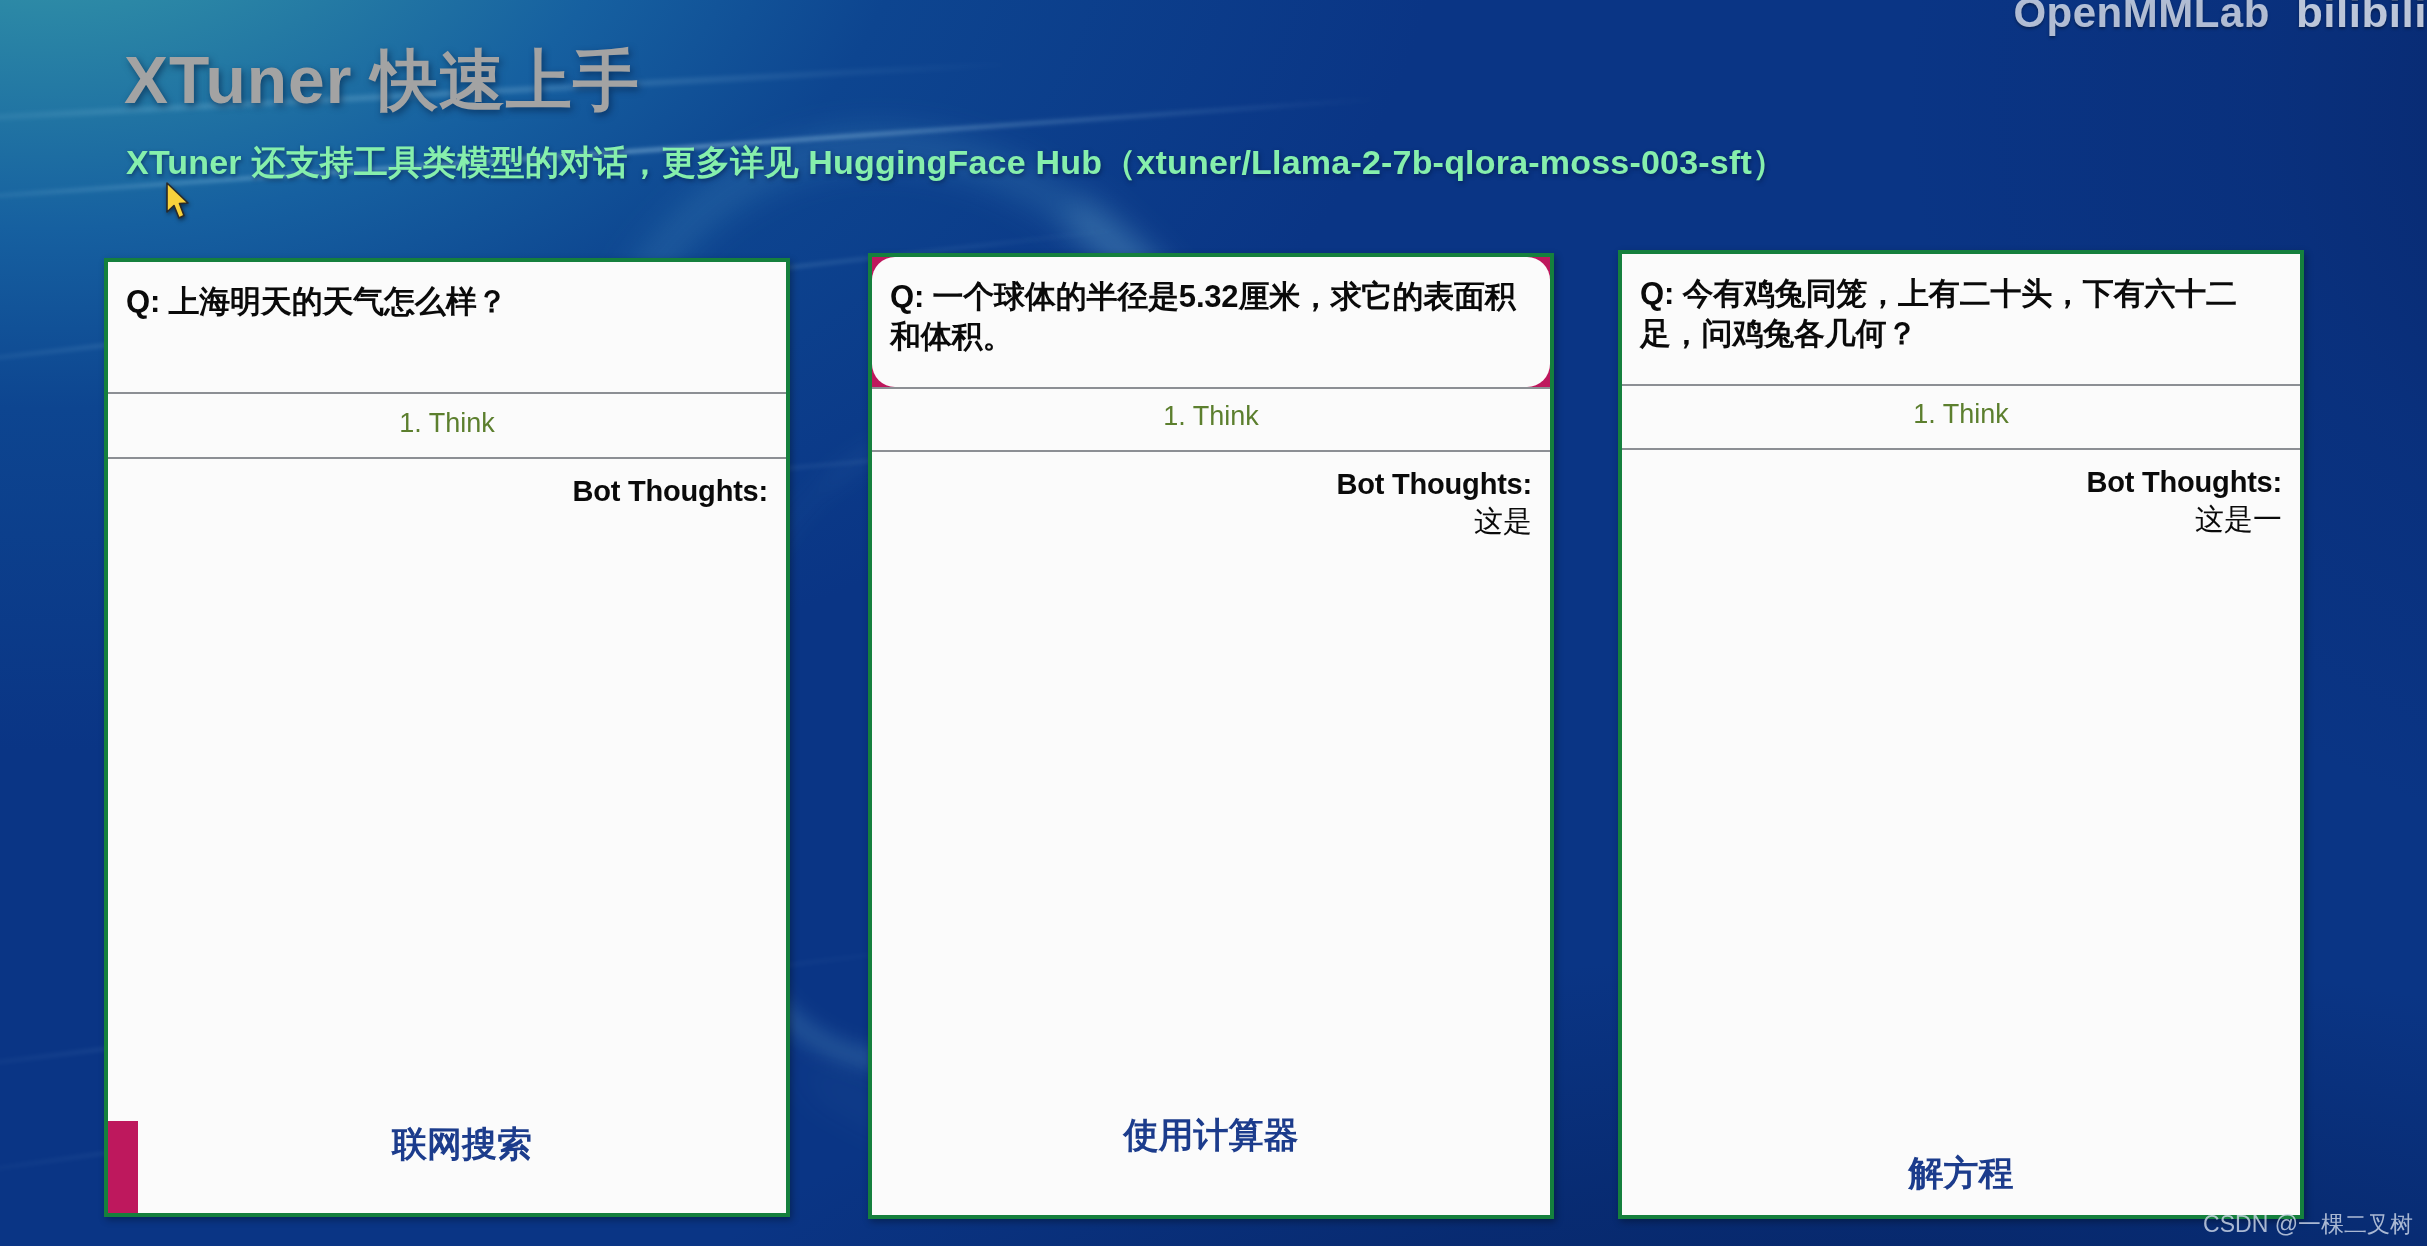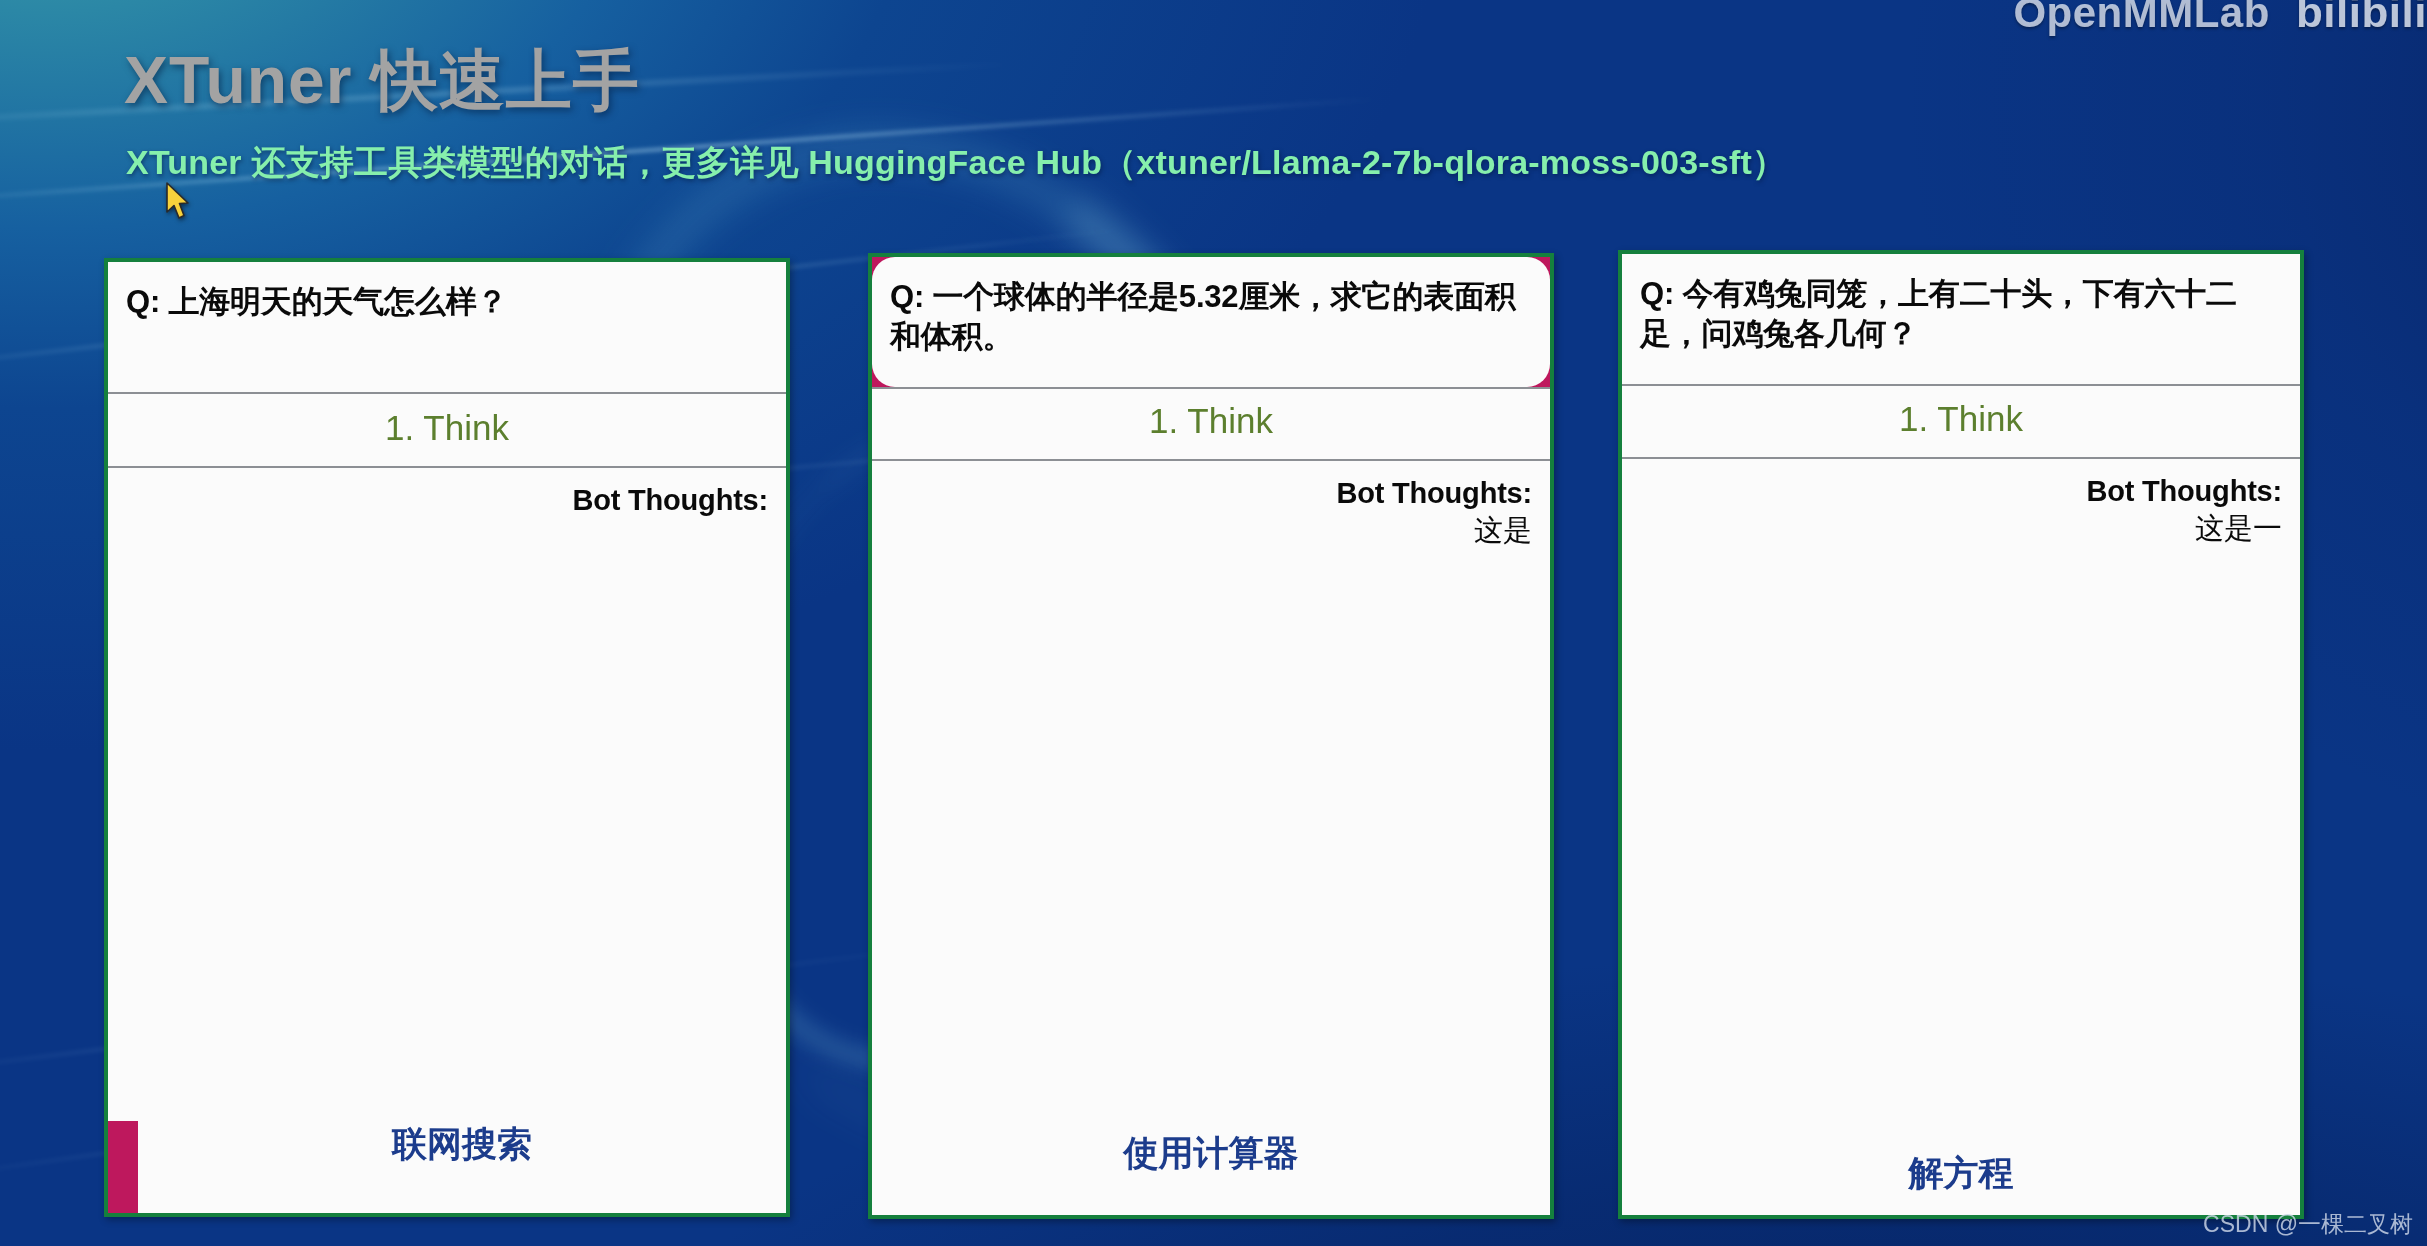--- a/index.html
+++ b/index.html
@@ -154,21 +154,21 @@
     font-weight: bold;
     line-height: 1.30;
     background: #fbfbfb;
     letter-spacing: -0.2px;
   }
   .card-think {
     border-top: 2px solid #8c8f94;
     border-bottom: 2px solid #8c8f94;
     text-align: center;
     color: #5c7f2e;
-    font-size: 35px;
+    font-size: 27px;
     font-weight: 500;
     background: #fbfbfb;
   }
   .card-body {
     flex: 1;
     padding: 14px 18px 0 18px;
     color: #0a0a0a;
     font-size: 29px;
     line-height: 1.26;
     background: #fbfbfb;
@@ -191,21 +191,21 @@
 
   #card-1 .card-q { min-height: 96px; }
   #card-2 .card-q { min-height: 96px; border-radius: 23px; }
   #card-3 .card-q { min-height: 96px; }
 
   #card-1 .card-think { padding: 14px 0 18px 0; }
   #card-2 .card-think { padding: 12px 0 18px 0; }
   #card-3 .card-think { padding: 13px 0 18px 0; }
 
   #card-1 .card-footer { padding-bottom: 45px; margin-left: 30px; }
-  #card-2 .card-footer { padding-bottom: 38px; }
+  #card-2 .card-footer { padding-bottom: 56px; }
   #card-3 .card-footer { padding-bottom: 18px; }
 </style>
 </head>
 <body>
 
 <div id="stage">
 
   <div class="bg-base"></div>
   <div class="bg-deep"></div>
   <div class="swirl swirl-a"></div>

